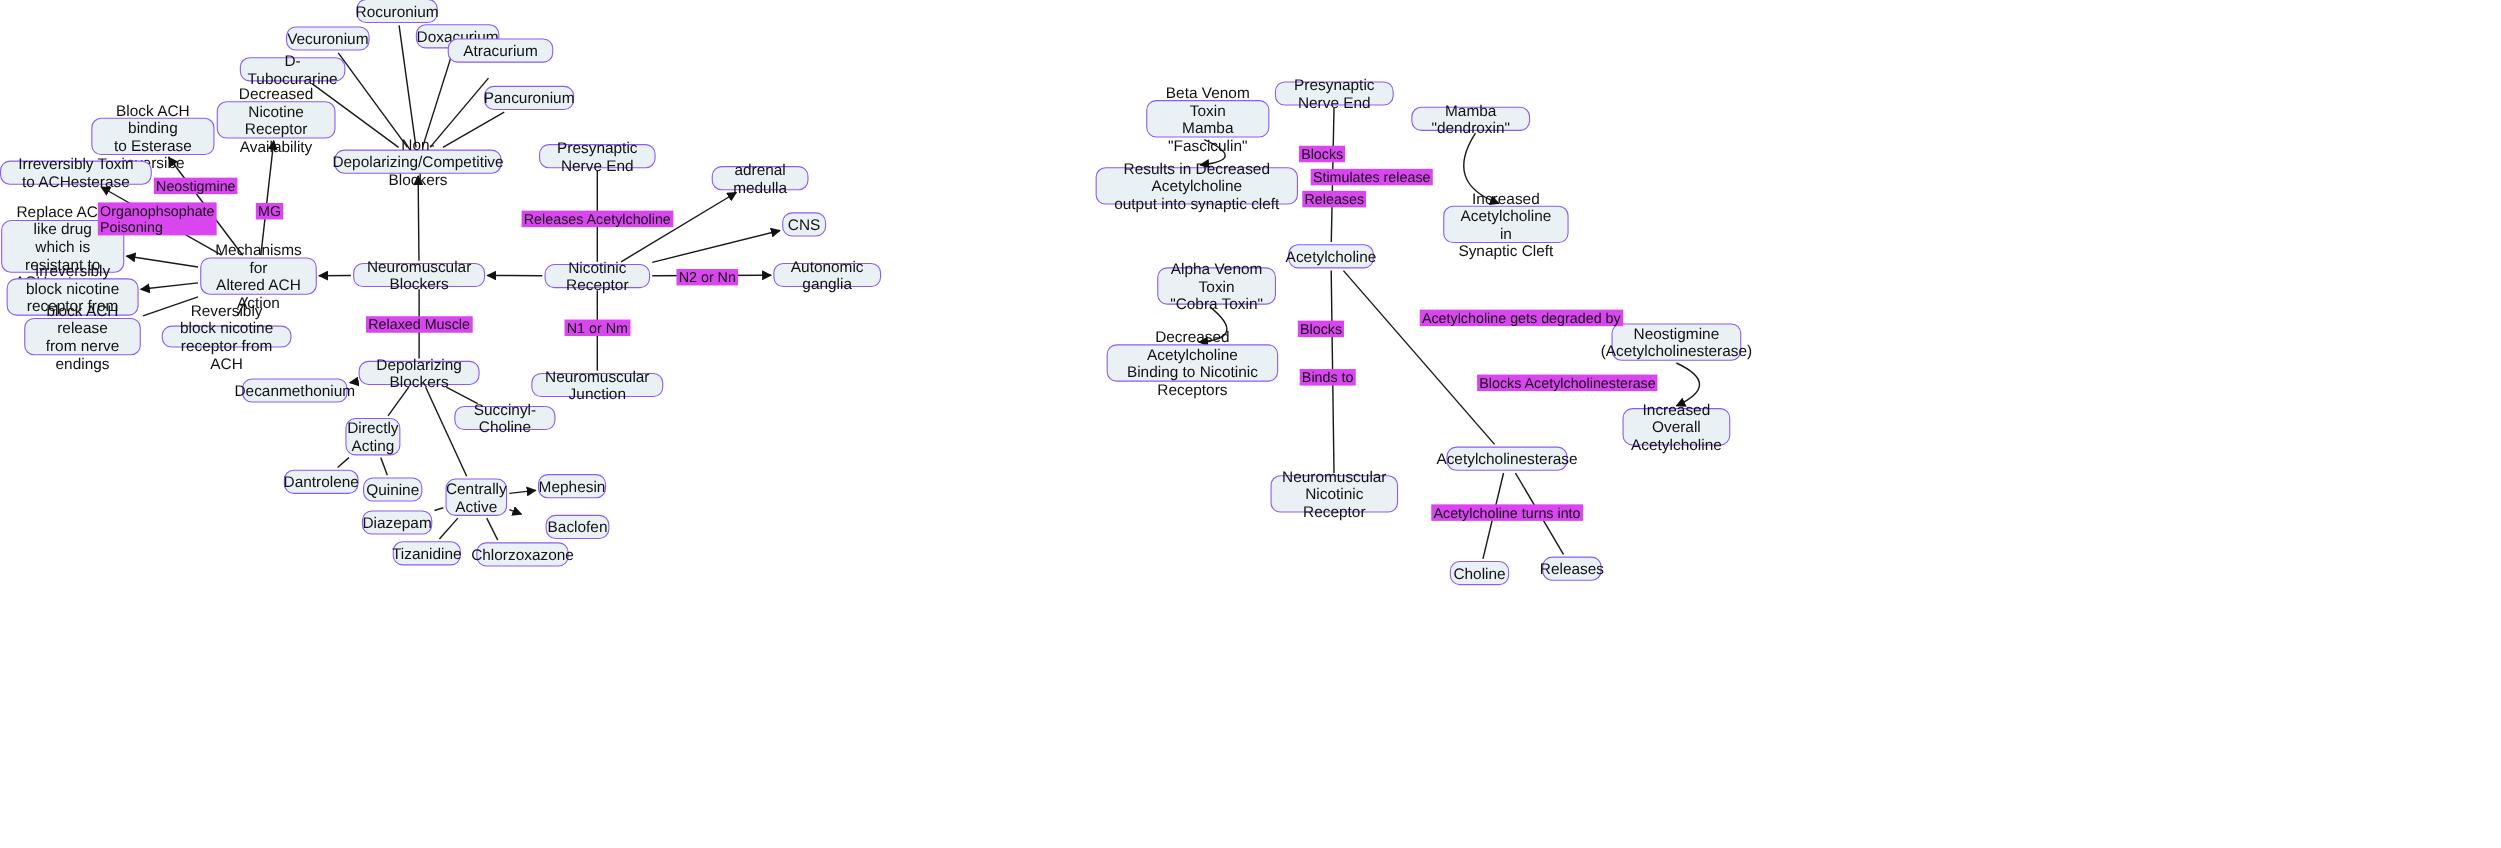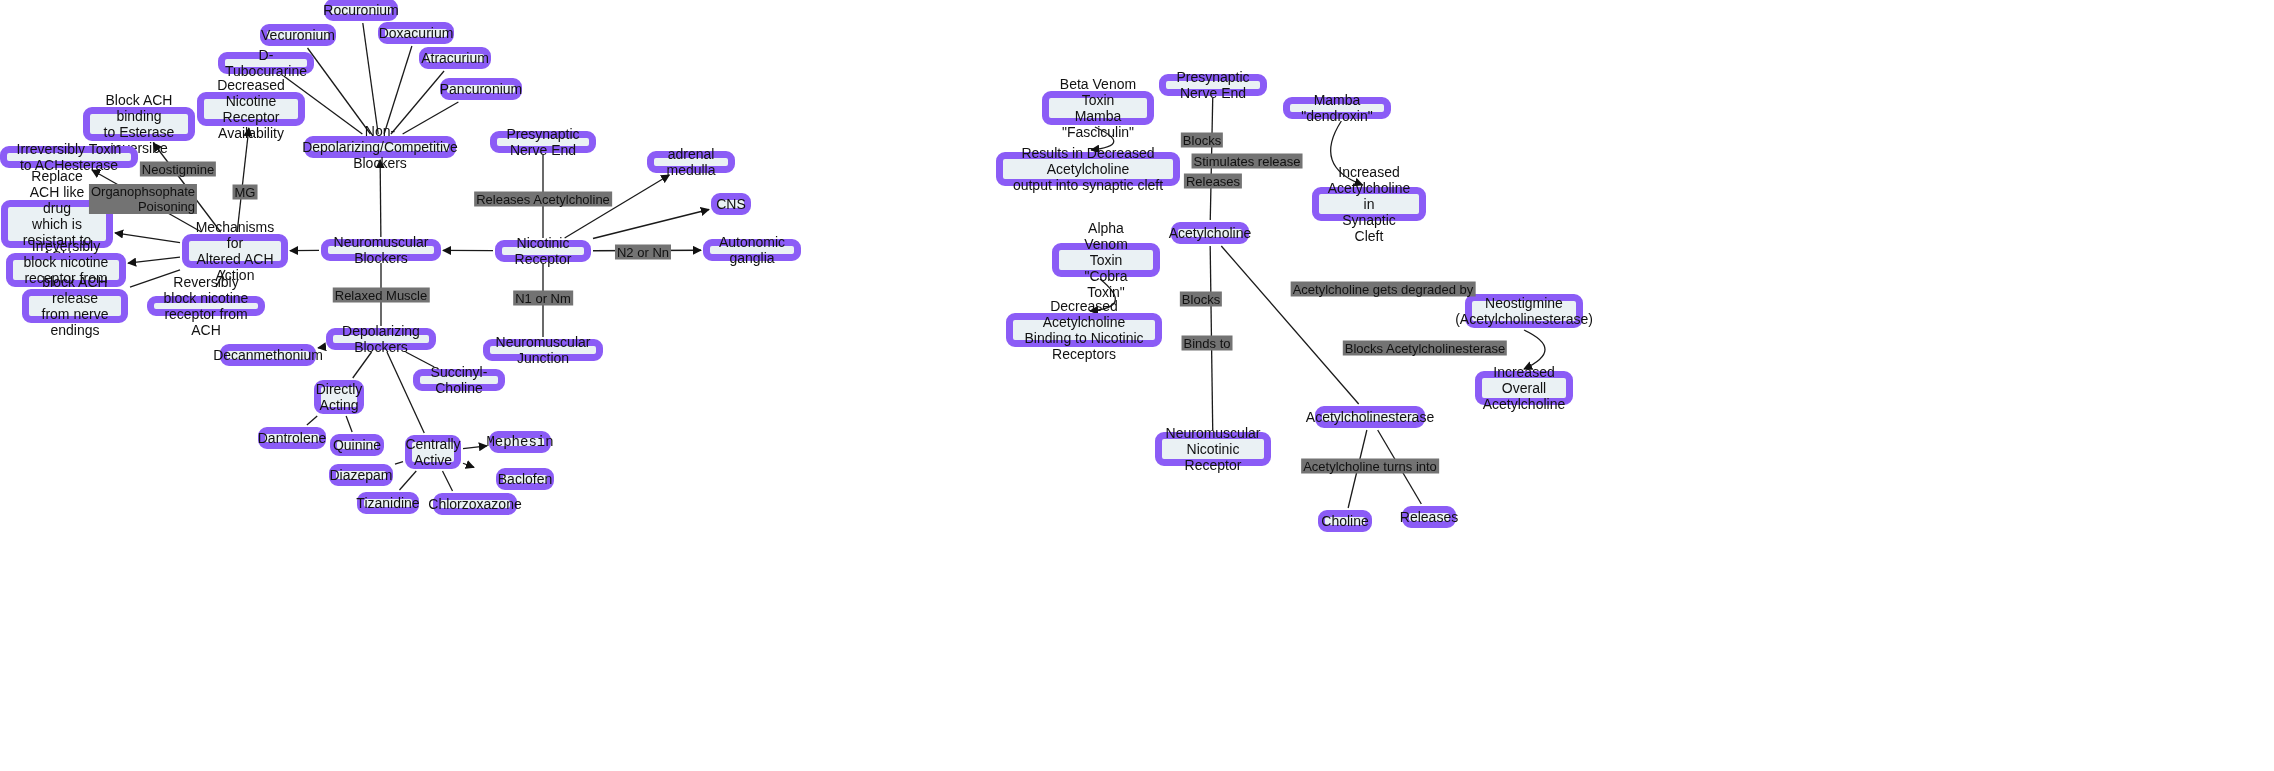--- a/index.html
+++ b/index.html
@@ -20,43 +20,43 @@
     left: 0;
     top: 0;
     width: 2274px;
     height: 771px;
     pointer-events: none;
   }
   .node {
     position: absolute;
     box-sizing: border-box;
     background: #eaf1f4;
-    border: 7px solid #8b5cf6;
+    border: 1px solid #8b5cf6;
     border-radius: 9px;
     color: #111111;
     font-size: 14px;
     line-height: 16px;
     text-align: center;
     display: flex;
     align-items: center;
     justify-content: center;
     padding: 3px 8px;
     white-space: pre-line;
     transform: translate(-50%, -50%);
     z-index: 2;
   }
   .elabel {
     position: absolute;
     color: #111111;
     font-size: 13px;
     line-height: 15px;
-    text-align: right;
+    text-align: left;
     white-space: pre-line;
     transform: translate(-50%, -50%);
-    background: #737373;
+    background: #d946ef;
     padding: 0 2px;
     z-index: 3;
   }
 </style>
 </head>
 <body>
 
 <div id="canvas">
 
   <svg class="edges" viewBox="0 0 2274 771">
@@ -108,21 +108,21 @@
         <path d="M 1524 330 Q 1566 349.5 1524 369" marker-end="url(#arrow)"></path>
         <path d="M 1366.875 430 L 1348.125 508"></path>
         <path d="M 1377.67 430 L 1421.33 504"></path>
       </g>
   </svg>
 
   <div id="nodes-layer">
       <div class="node" style="left: 361px; top: 10px; width: 74px; height: 22px;">Rocuronium</div>
       <div class="node" style="left: 298px; top: 35px; width: 76px; height: 22px;">Vecuronium</div>
       <div class="node" style="left: 416px; top: 33px; width: 76px; height: 22px;">Doxacurium</div>
-      <div class="node" style="left: 455px; top: 58px; width: 72px; height: 22px;">Atracurium</div>
+      <div class="node" style="left: 455px; top: 46px; width: 96px; height: 22px;">Atracurium</div>
       <div class="node" style="left: 266px; top: 63px; width: 96px; height: 22px;">D-Tubocurarine</div>
       <div class="node" style="left: 481px; top: 89px; width: 82px; height: 22px;">Pancuronium</div>
       <div class="node" style="left: 251px; top: 109px; width: 108px; height: 34px;">Decreased Nicotine
 Receptor Availability</div>
       <div class="node" style="left: 139px; top: 124px; width: 112px; height: 34px;">Block ACH binding
 to Esterase reversibe</div>
       <div class="node" style="left: 69px; top: 157px; width: 138px; height: 22px;">Irreversibly Toxin to ACHesterase</div>
       <div class="node" style="left: 380px; top: 147px; width: 152px; height: 22px;">Non-Depolarizing/Competitive Blockers</div>
       <div class="node" style="left: 543px; top: 142px; width: 106px; height: 22px;">Presynaptic Nerve End</div>
       <div class="node" style="left: 691px; top: 162px; width: 88px; height: 22px;">adrenal medulla</div>
@@ -143,21 +143,21 @@
 receptor from ACH</div>
       <div class="node" style="left: 381px; top: 339px; width: 110px; height: 22px;">Depolarizing Blockers</div>
       <div class="node" style="left: 268px; top: 355px; width: 96px; height: 22px;">Decanmethonium</div>
       <div class="node" style="left: 543px; top: 350px; width: 120px; height: 22px;">Neuromuscular Junction</div>
       <div class="node" style="left: 459px; top: 380px; width: 92px; height: 22px;">Succinyl-Choline</div>
       <div class="node" style="left: 339px; top: 397px; width: 50px; height: 34px;">Directly
 Acting</div>
       <div class="node" style="left: 292px; top: 438px; width: 68px; height: 22px;">Dantrolene</div>
       <div class="node" style="left: 433px; top: 452px; width: 56px; height: 34px;">Centrally
 Active</div>
-      <div class="node" style="left: 520px; top: 442px; width: 62px; height: 22px; font-family: Liberation Mono, monospace;">Mephesin</div>
+      <div class="node" style="left: 520px; top: 442px; width: 62px; height: 22px;">Mephesin</div>
       <div class="node" style="left: 357px; top: 445px; width: 54px; height: 22px;">Quinine</div>
       <div class="node" style="left: 361px; top: 475px; width: 64px; height: 22px;">Diazepam</div>
       <div class="node" style="left: 505px; top: 479px; width: 58px; height: 22px; margin-left: 20px;">Baclofen</div>
       <div class="node" style="left: 388px; top: 503px; width: 62px; height: 22px;">Tizanidine</div>
       <div class="node" style="left: 475px; top: 504px; width: 84px; height: 22px;">Chlorzoxazone</div>
       <div class="node" style="left: 1213px; top: 85px; width: 108px; height: 22px;">Presynaptic Nerve End</div>
       <div class="node" style="left: 1098px; top: 108px; width: 112px; height: 34px;">Beta Venom Toxin
 Mamba "Fasciculin"</div>
       <div class="node" style="left: 1337px; top: 108px; width: 108px; height: 22px;">Mamba "dendroxin"</div>
       <div class="node" style="left: 1088px; top: 169px; width: 184px; height: 34px;">Results in Decreased Acetylcholine

